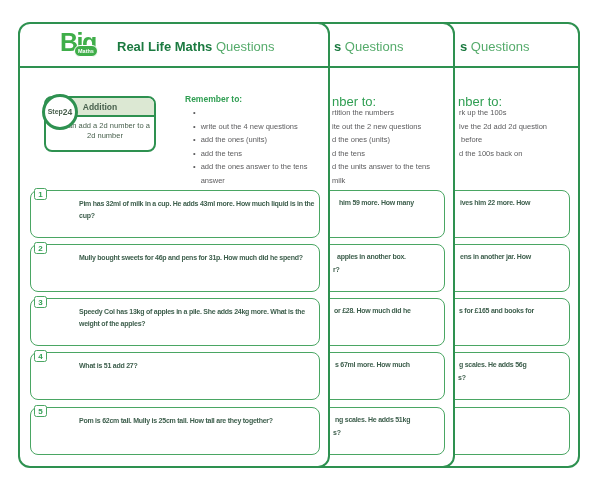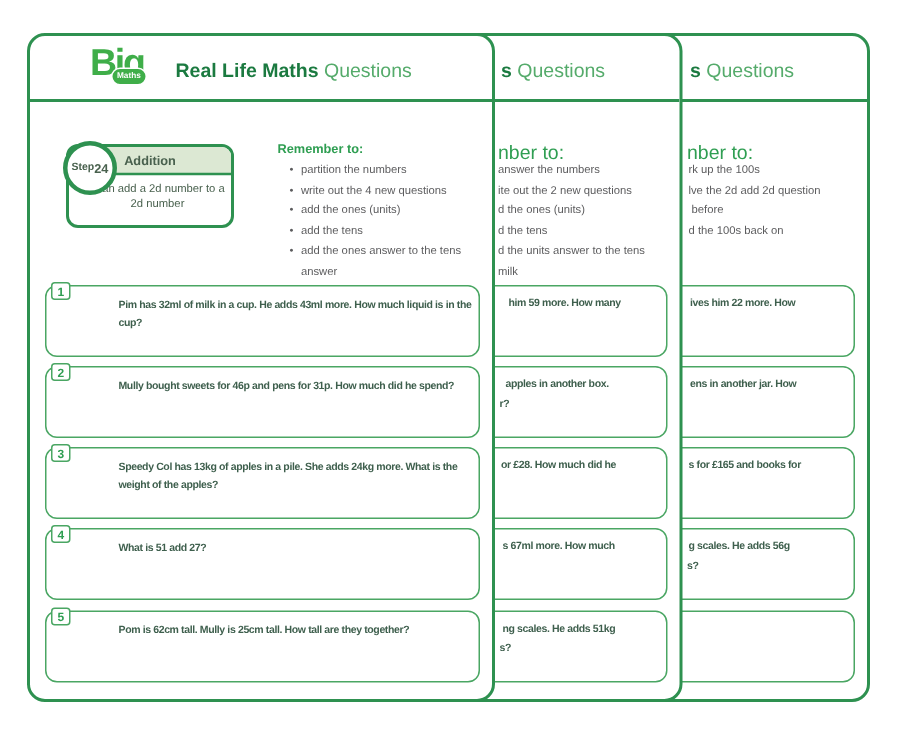--- a/index.html
+++ b/index.html
@@ -109,21 +109,21 @@
     </div>
   </section>
 
   <section class="card card-2">
     <div class="card-header">
       <div class="title-frag" style="left:189px">
         <span class="t-bold">s</span><span class="t-light"> Questions</span>
       </div>
     </div>
     <div class="rf-h" style="left:187px;top:70px">nber to:</div>
-    <div class="rf" style="left:187px;top:84px">answer the numbers</div>
+    <div class="rf" style="left:187px;top:84px">rtition the numbers</div>
     <div class="rf" style="left:187px;top:97.5px">ite out the 2 new questions</div>
     <div class="rf" style="left:187px;top:111px">d the ones (units)</div>
     <div class="rf" style="left:187px;top:124.5px">d the tens</div>
     <div class="rf" style="left:187px;top:138px">d the units answer to the tens</div>
     <div class="rf" style="left:187px;top:151.5px">milk</div>
 
     <div class="qbox qt1">
       <span class="bf" style="left:183px;top:6px">him 59 more. How many</span>
     </div>
     <div class="qbox qt2">
@@ -160,21 +160,20 @@
     </div>
     <div class="step-box">
       <div class="step-bar">Addition</div>
       <div class="step-objective">I can add a 2d number to a 2d number</div>
     </div>
 
     <div class="remember">
       <div class="remember-h">Remember to:</div>
       <div class="rem-item">
         <span class="dot">•</span>
-        <span class="txt">partition the numbers</span>
       </div>
       <div class="rem-item">
         <span class="dot">•</span>
         <span class="txt">write out the 4 new questions</span>
       </div>
       <div class="rem-item">
         <span class="dot">•</span>
         <span class="txt">add the ones (units)</span>
       </div>
       <div class="rem-item">

